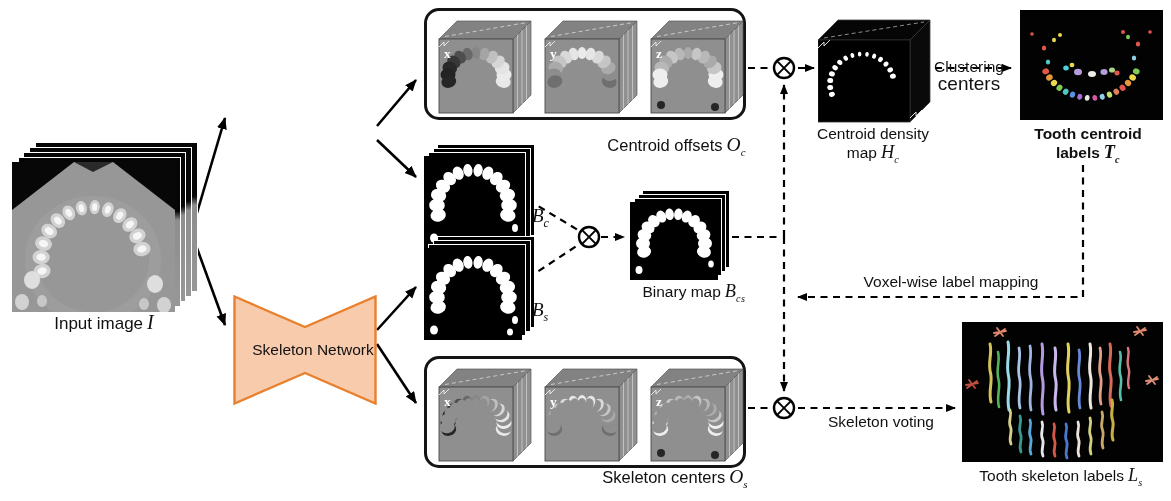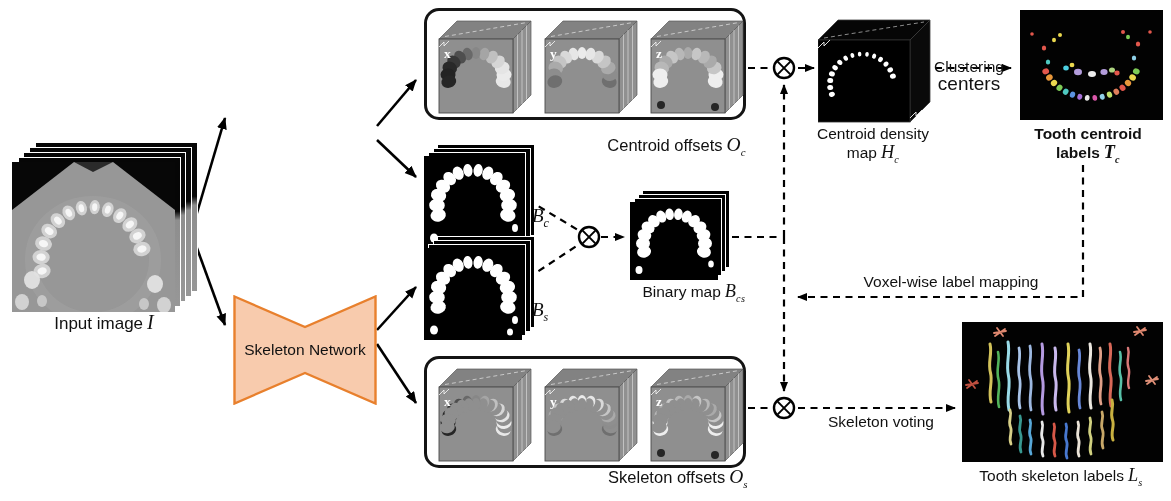--- a/index.html
+++ b/index.html
@@ -132,21 +132,21 @@
             <ellipse cx="30" cy="139" rx="5" ry="6" fill="#cfcfcf" opacity="0.85"></ellipse>
             <ellipse cx="132" cy="142" rx="5" ry="6" fill="#cfcfcf" opacity="0.85"></ellipse>
           </g>
       </svg>
     </div>
   </div>
   <div class="caption center" style="left:15px;top:313px;width:178px;font-size:17px;">
     <span>Input image</span><span class="m">I</span>
   </div>
 
-  <div class="network" style="left:233px;top:295px;">
+  <div class="network" style="left:233px;top:295px;padding-left:8px;">
     <svg width="144" height="110" viewBox="0 0 144 110">
       <polygon points="1.5,1.5 72,32 142.5,1.5 142.5,108.5 72,78 1.5,108.5" stroke-width="2.4" fill="#F8CBAD" stroke="#E8802D"></polygon>
     </svg>
     <span class="net-label">Skeleton Network</span>
   </div>
 
   <div class="roundbox" id="box-oc" style="left:424px;top:8px;">
       <svg width="100" height="104" viewBox="0 0 100 104" class="cube" style="left: 8px; top: 2px; position: absolute;">
         <polygon points="4,26 22,8 96,8 78,26" fill="#828282" stroke="#5a5a5a" stroke-width="0.7"></polygon>
         <line x1="10" y1="23.5" x2="92" y2="9.5" stroke="#d0d0d0" stroke-width="0.9" stroke-dasharray="4 3"></line>
@@ -351,21 +351,21 @@
           <ellipse cx="68" cy="94" rx="4" ry="4" fill="#262626" opacity="1"></ellipse>
         </g>
         <text x="9" y="45" fill="#fff" font-size="13.5" font-weight="bold" font-family="Liberation Serif, serif">z</text>
       </svg>
     </div>
 
   <div class="caption right" style="left:480px;top:123px;width:266px;font-size:16.5px;margin-top:12px;">
     <span>Centroid offsets</span><span class="m">O</span><span class="msub">c</span>
   </div>
   <div class="caption right" style="left:480px;top:467px;width:268px;font-size:16.5px;">
-    <span>Skeleton offsets</span><span class="m">O</span><span class="msub">s</span>
+    <span>Skeleton centers</span><span class="m">O</span><span class="msub">s</span>
   </div>
 
   <div class="stack bin" style="left:424px;top:144px;width:112px;height:104px;">
     <div class="layer" style="left:13px;top:0;width:98px;height:92px;"></div>
     <div class="layer" style="left:9px;top:4px;width:98px;height:92px;"></div>
     <div class="layer" style="left:4px;top:8px;width:98px;height:92px;"></div>
     <div class="layer front" style="left:0;top:12px;width:98px;height:92px;">
       <svg width="98" height="92" viewBox="0 0 98 92">
           <rect width="98" height="92" fill="#000"></rect>
         <g>

